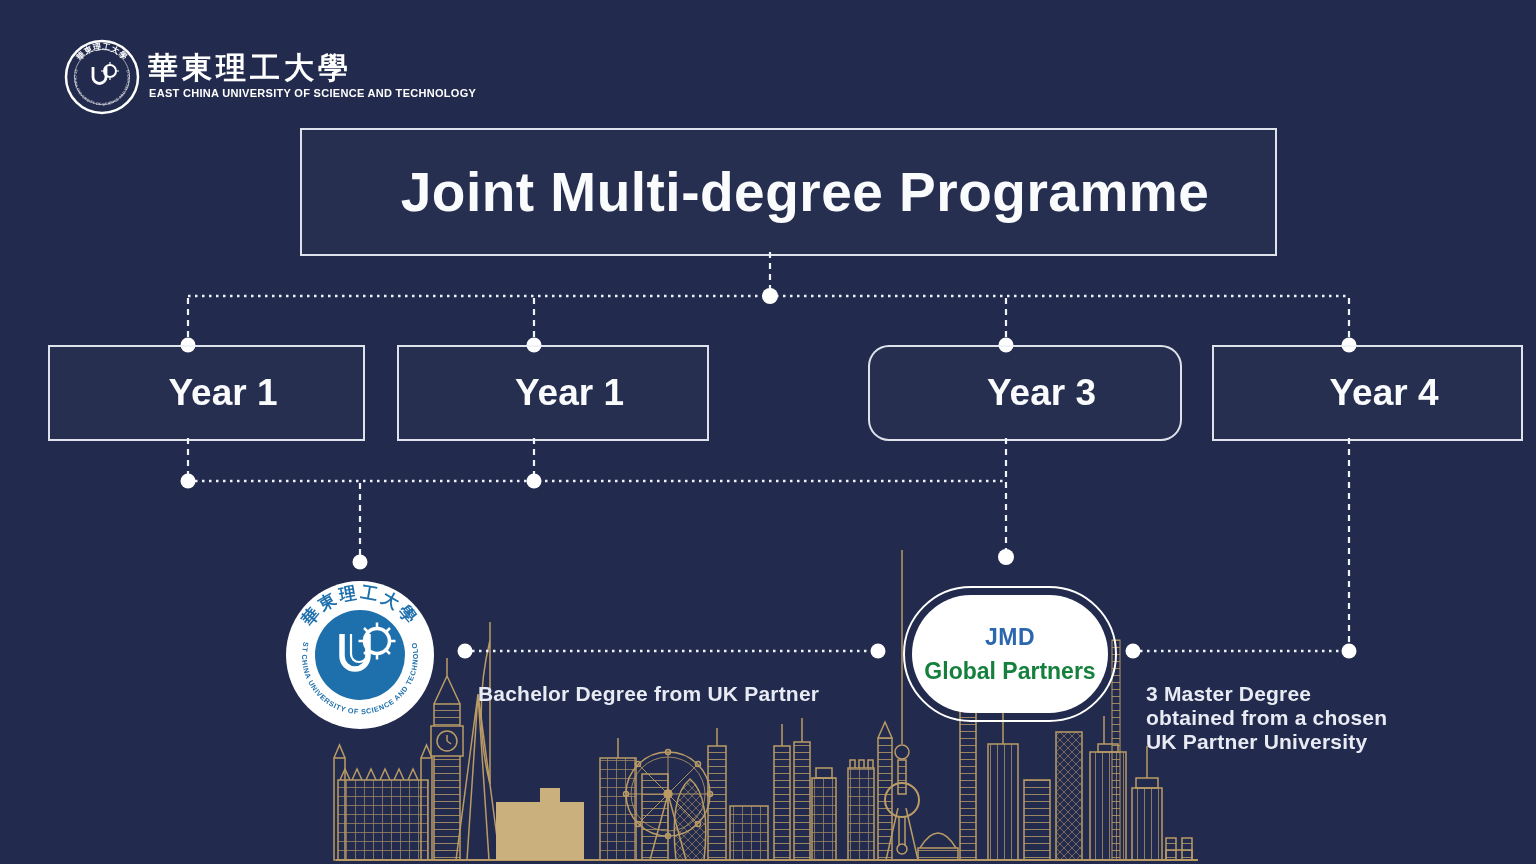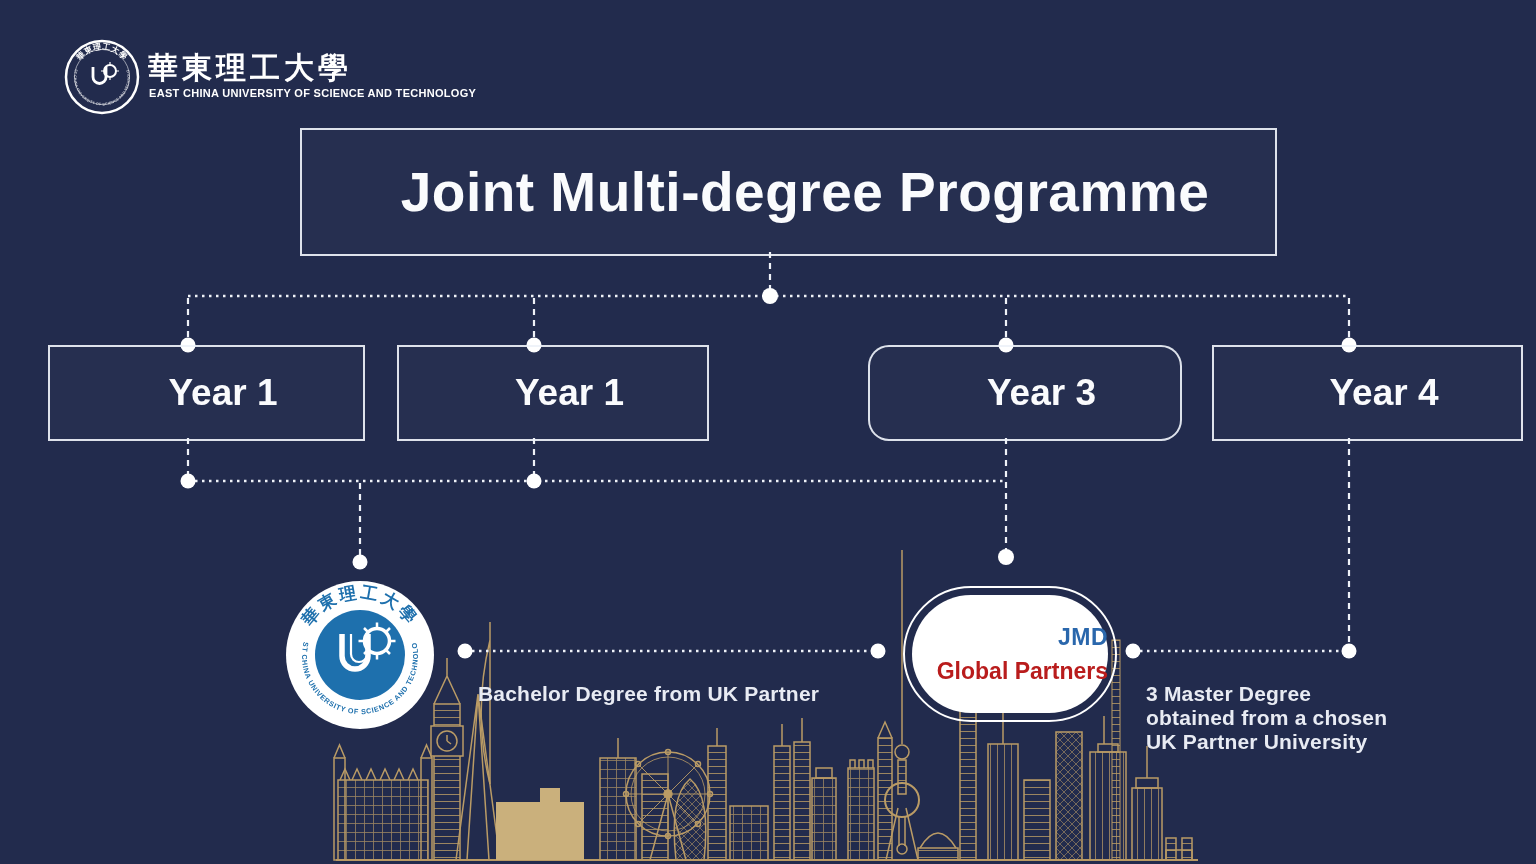--- a/index.html
+++ b/index.html
@@ -35,24 +35,24 @@
   .note { color:#E8EBF3; font-weight:700; font-size:21px; line-height:24px; letter-spacing:0.2px; }
 
   
   .badge-outer {
     left:903px; top:586px; width:214px; height:136px;
     border:2.5px solid #FFFFFF; border-radius:70px; box-sizing:border-box;
   }
   .badge-inner {
     left:912px; top:595px; width:196px; height:118px;
     background:#FFFFFF; border-radius:60px;
-    display:flex; flex-direction:column; align-items:flex-end; justify-content:center; gap:7px;
+    display:flex; flex-direction:column; align-items:center; justify-content:center; gap:7px;
   }
   .badge-inner .t1 { color:#2A67AC; font-size:23px; font-weight:700; letter-spacing:0.5px; }
-  .badge-inner .t2 { color:#b91c1c; font-size:23px; font-weight:700; }
+  .badge-inner .t2 { color:#15803d; font-size:23px; font-weight:700; }
 </style>
 </head>
 <body>
 
 <div class="stage">
 
   <svg class="layer" width="1536" height="864" viewBox="0 0 1536 864">
     <defs>
       <pattern id="ph" width="6" height="7" patternUnits="userSpaceOnUse">
         <path d="M0 3.5 H6" stroke="#C7A568" stroke-width="1" opacity="0.8"></path>

